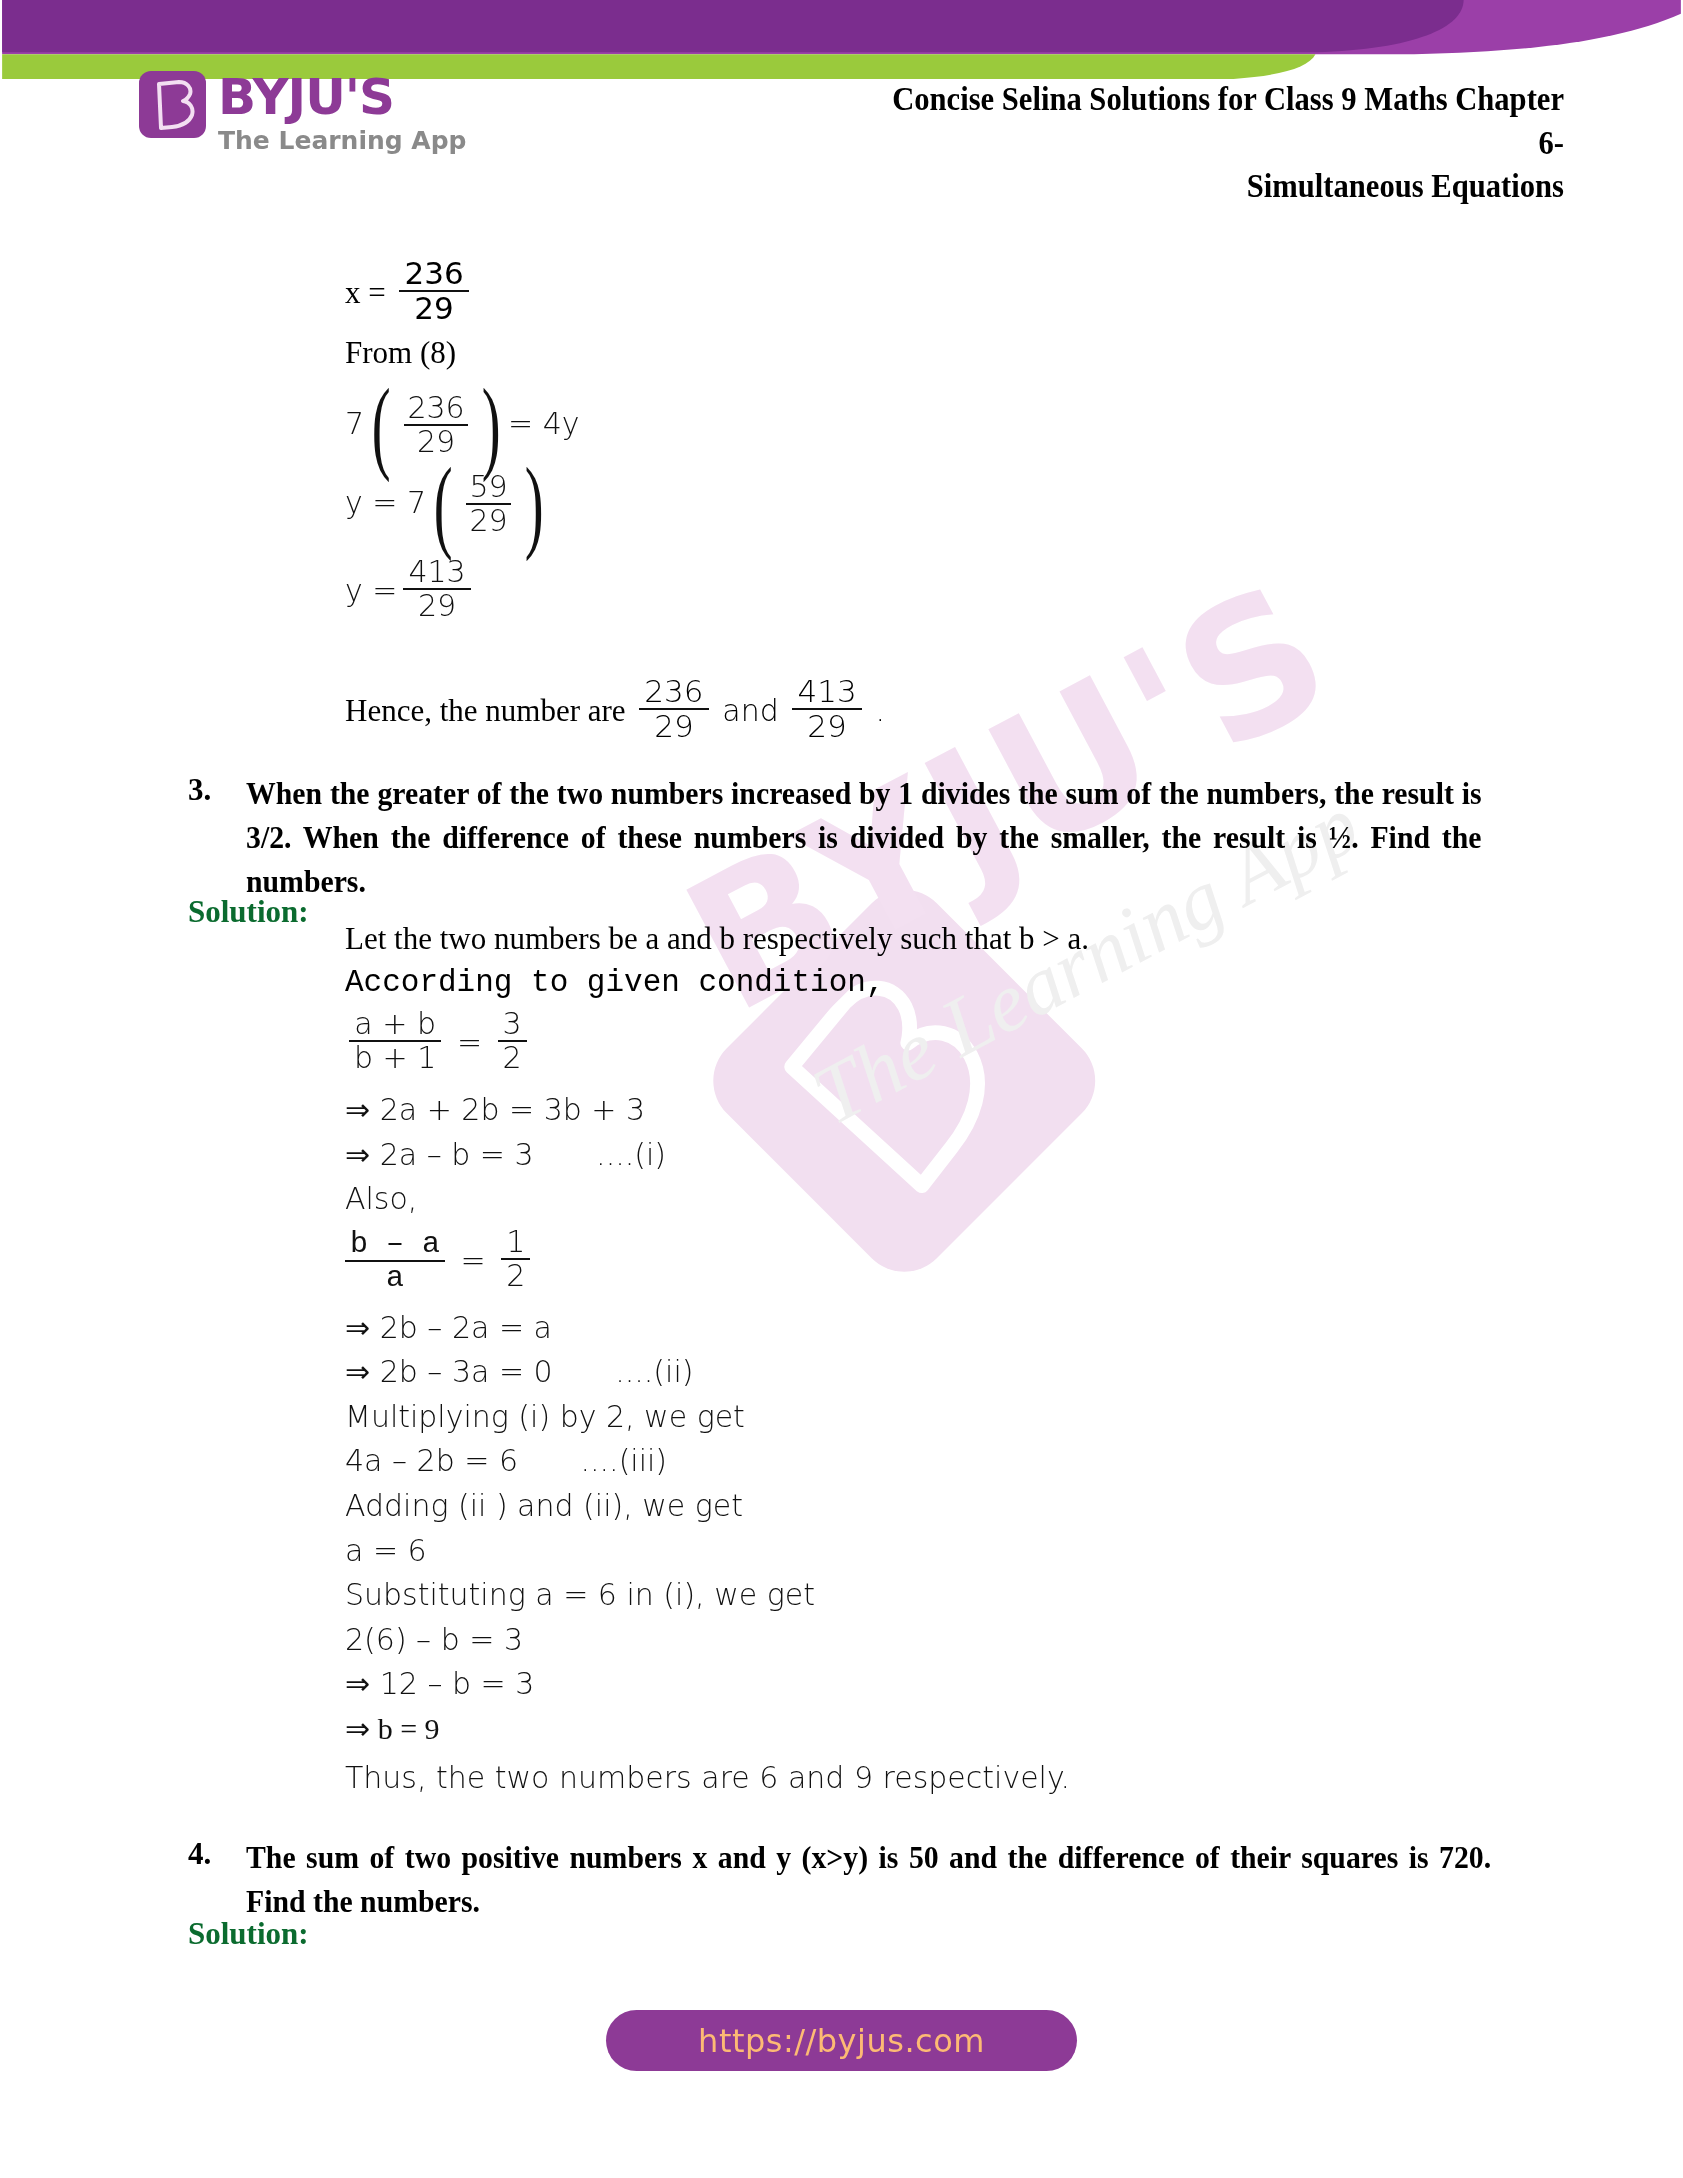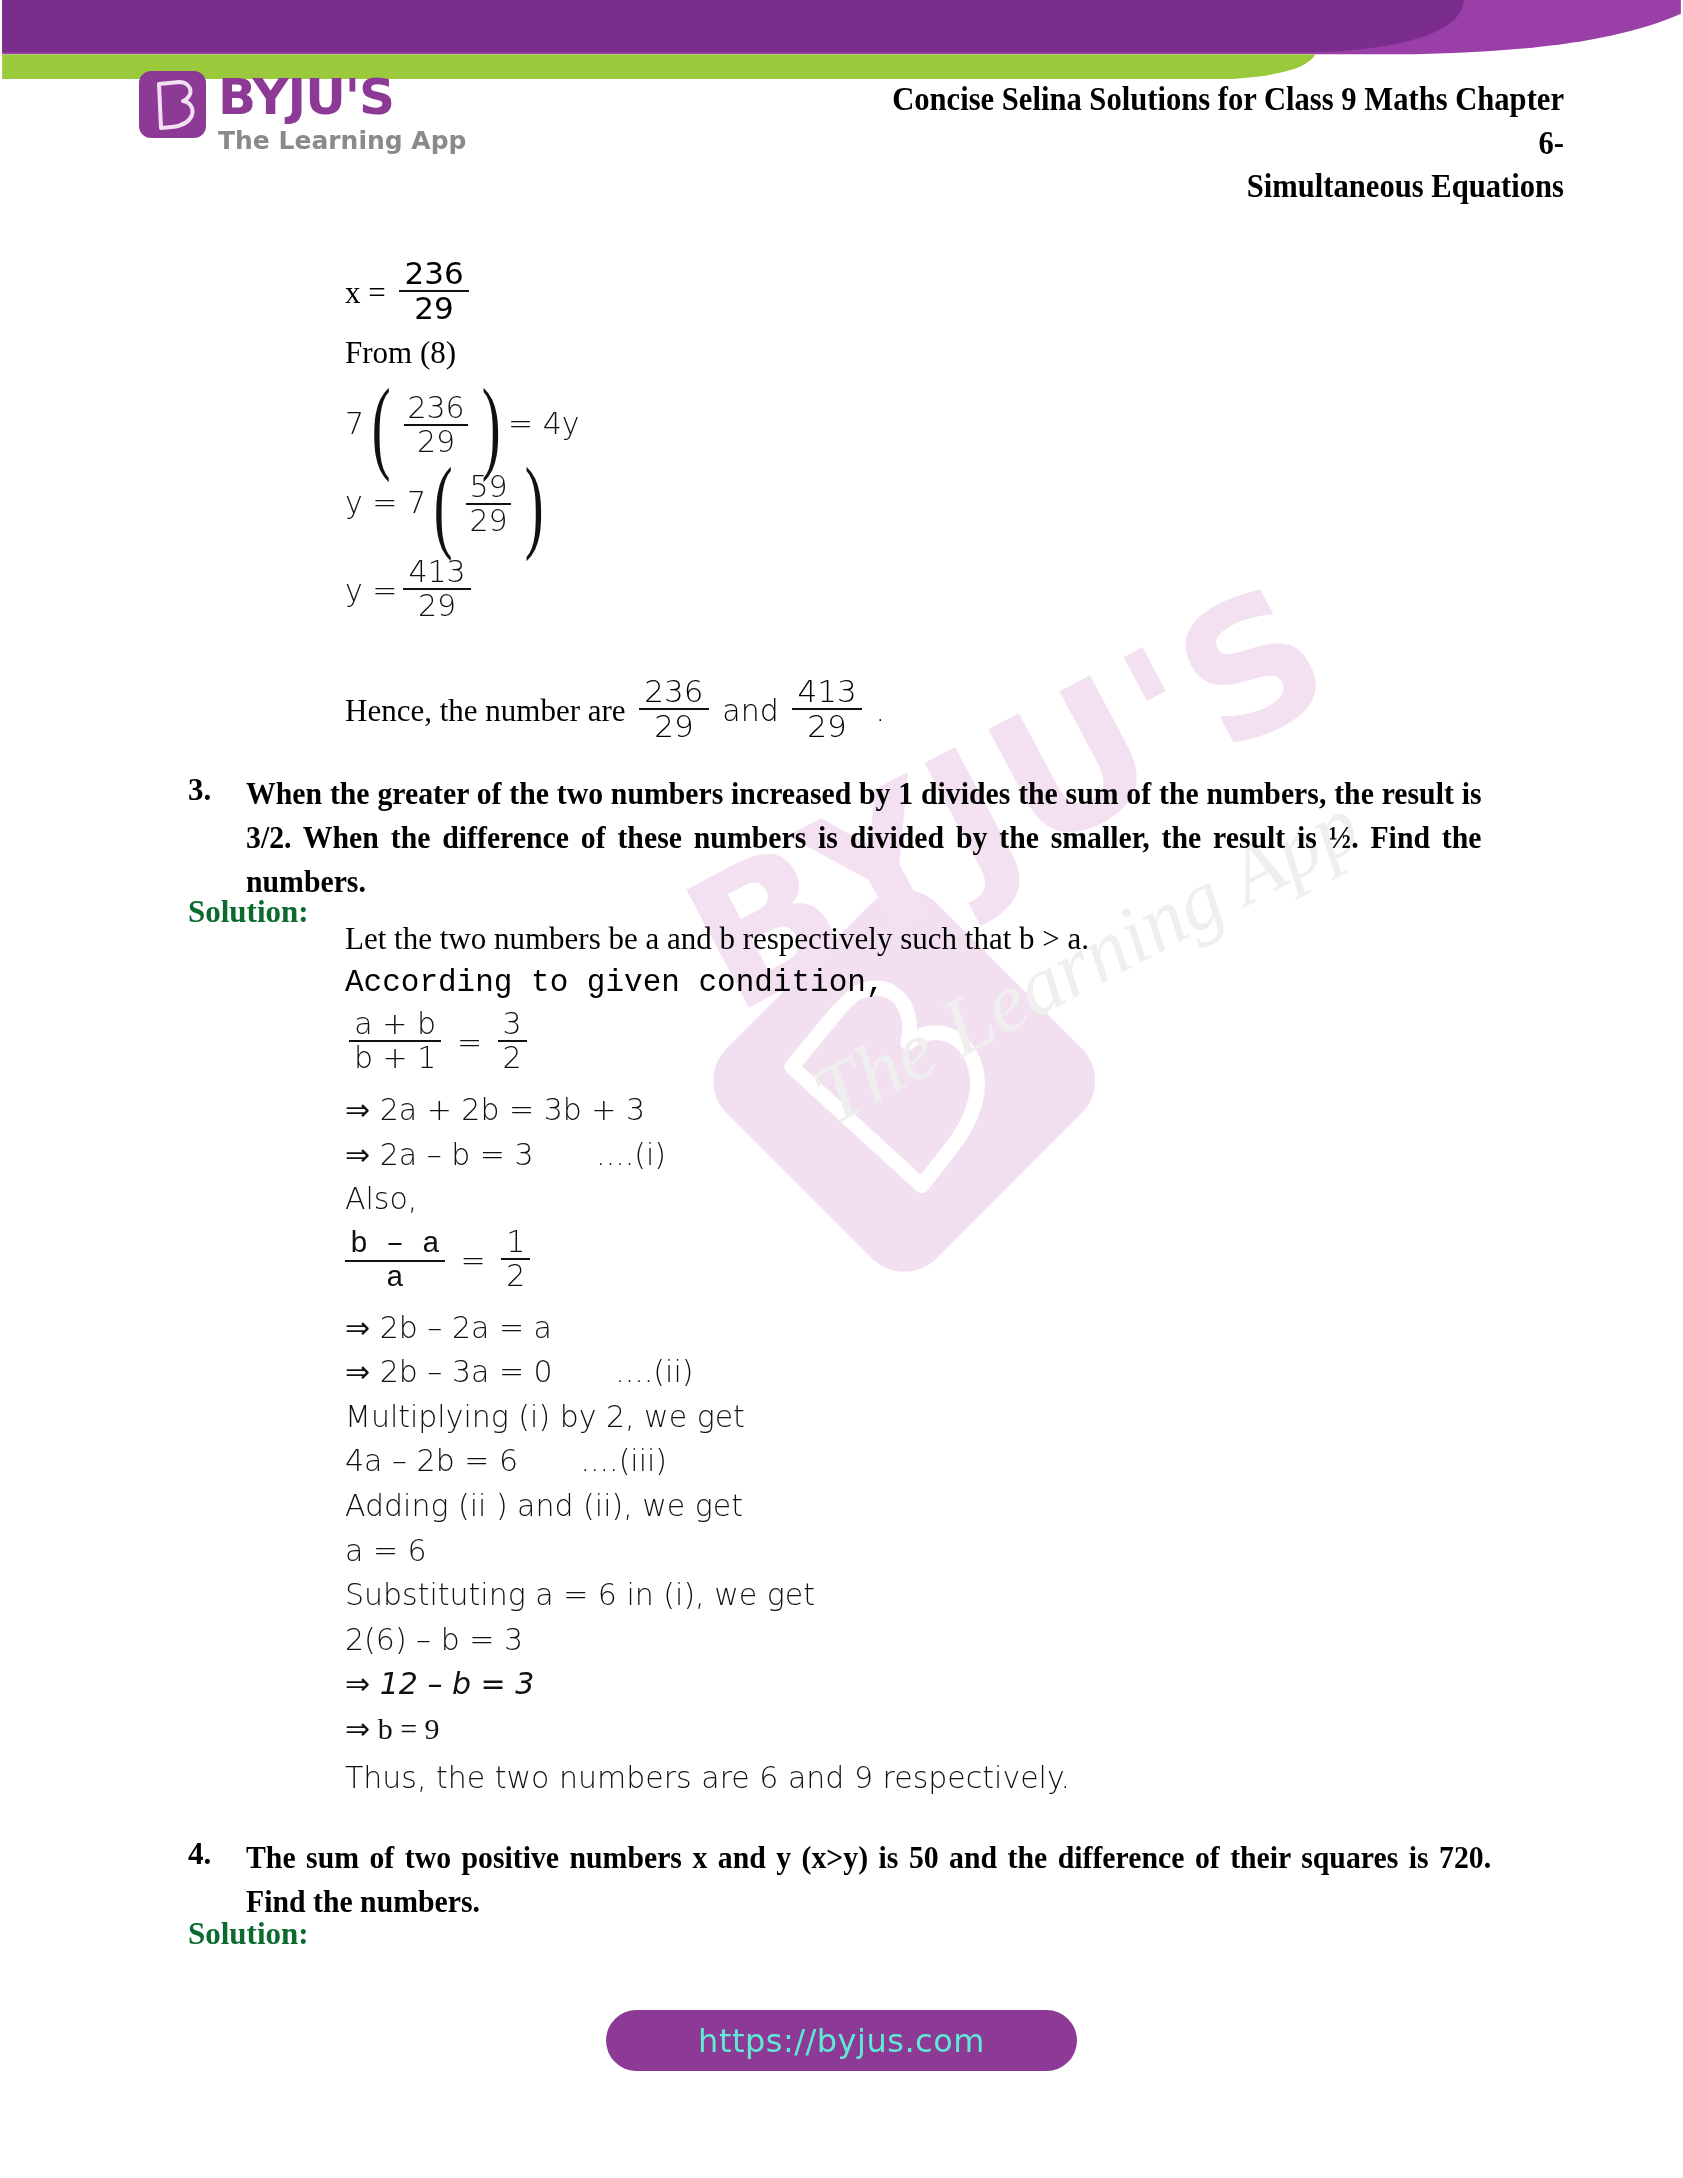--- a/index.html
+++ b/index.html
@@ -229,21 +229,21 @@
     background: #8d3a96;
     border-radius: 31px;
     display: flex;
     align-items: center;
     justify-content: center;
     z-index: 5;
   }
   .footer-pill span {
     font-family: "DejaVu Sans", sans-serif;
     font-size: 32px;
-    color: #5eead4;
+    color: #fdba74;
     letter-spacing: 0.5px;
   }
 </style>
 </head>
 <body>
 
 <div class="banner">
   <svg width="1683" height="79" viewBox="0 0 1700 80" xmlns="http://www.w3.org/2000/svg">
     <path d="M0,0 L1700,0 L1700,14 C1640,40 1560,52 1430,55 L0,55 Z" fill="#9b3fa8"></path>
     <path d="M0,0 L1480,0 C1480,28 1430,50 1330,53 L0,53 Z" fill="#7b2d8e"></path>
@@ -382,21 +382,21 @@
 
   <div class="mline" style="left:345px; top:1443px;">
     <span>4a – 2b = 6</span>
     <span style="margin-left:53px;">....(iii)</span>
   </div>
 
   <div class="mline" style="left:345px; top:1488px;">Adding (ii ) and (ii), we get</div>
   <div class="mline" style="left:345px; top:1533px;">a = 6</div>
   <div class="mline" style="left:345px; top:1577px;">Substituting a = 6 in (i), we get</div>
   <div class="mline" style="left:345px; top:1622px;">2(6) – b = 3</div>
-  <div class="mline" style="left:345px; top:1666px;font-style:italic;">⇒ 12 – b = 3</div>
+  <div class="mline" style="left:345px; top:1666px;">⇒ 12 – b = 3</div>
   <div class="mline" style="left:345px; top:1711px;font-family:Liberation Serif, serif;">⇒ b = 9</div>
   <div class="mline" style="left:345px; top:1760px;">Thus,  the two numbers are 6 and 9 respectively.</div>
 
   <div class="qnum" style="left:188px; top:1836px;">4.</div>
   <div class="qtext" style="left:246px; top:1836px; width:1297px;">The sum of two positive numbers x and y (x&gt;y) is 50 and the difference of their squares is 720. Find the numbers.</div>
   <div class="sol-label" style="left:188px; top:1916px;">Solution:</div>
 
 </div>
 
 <div class="footer-pill">

